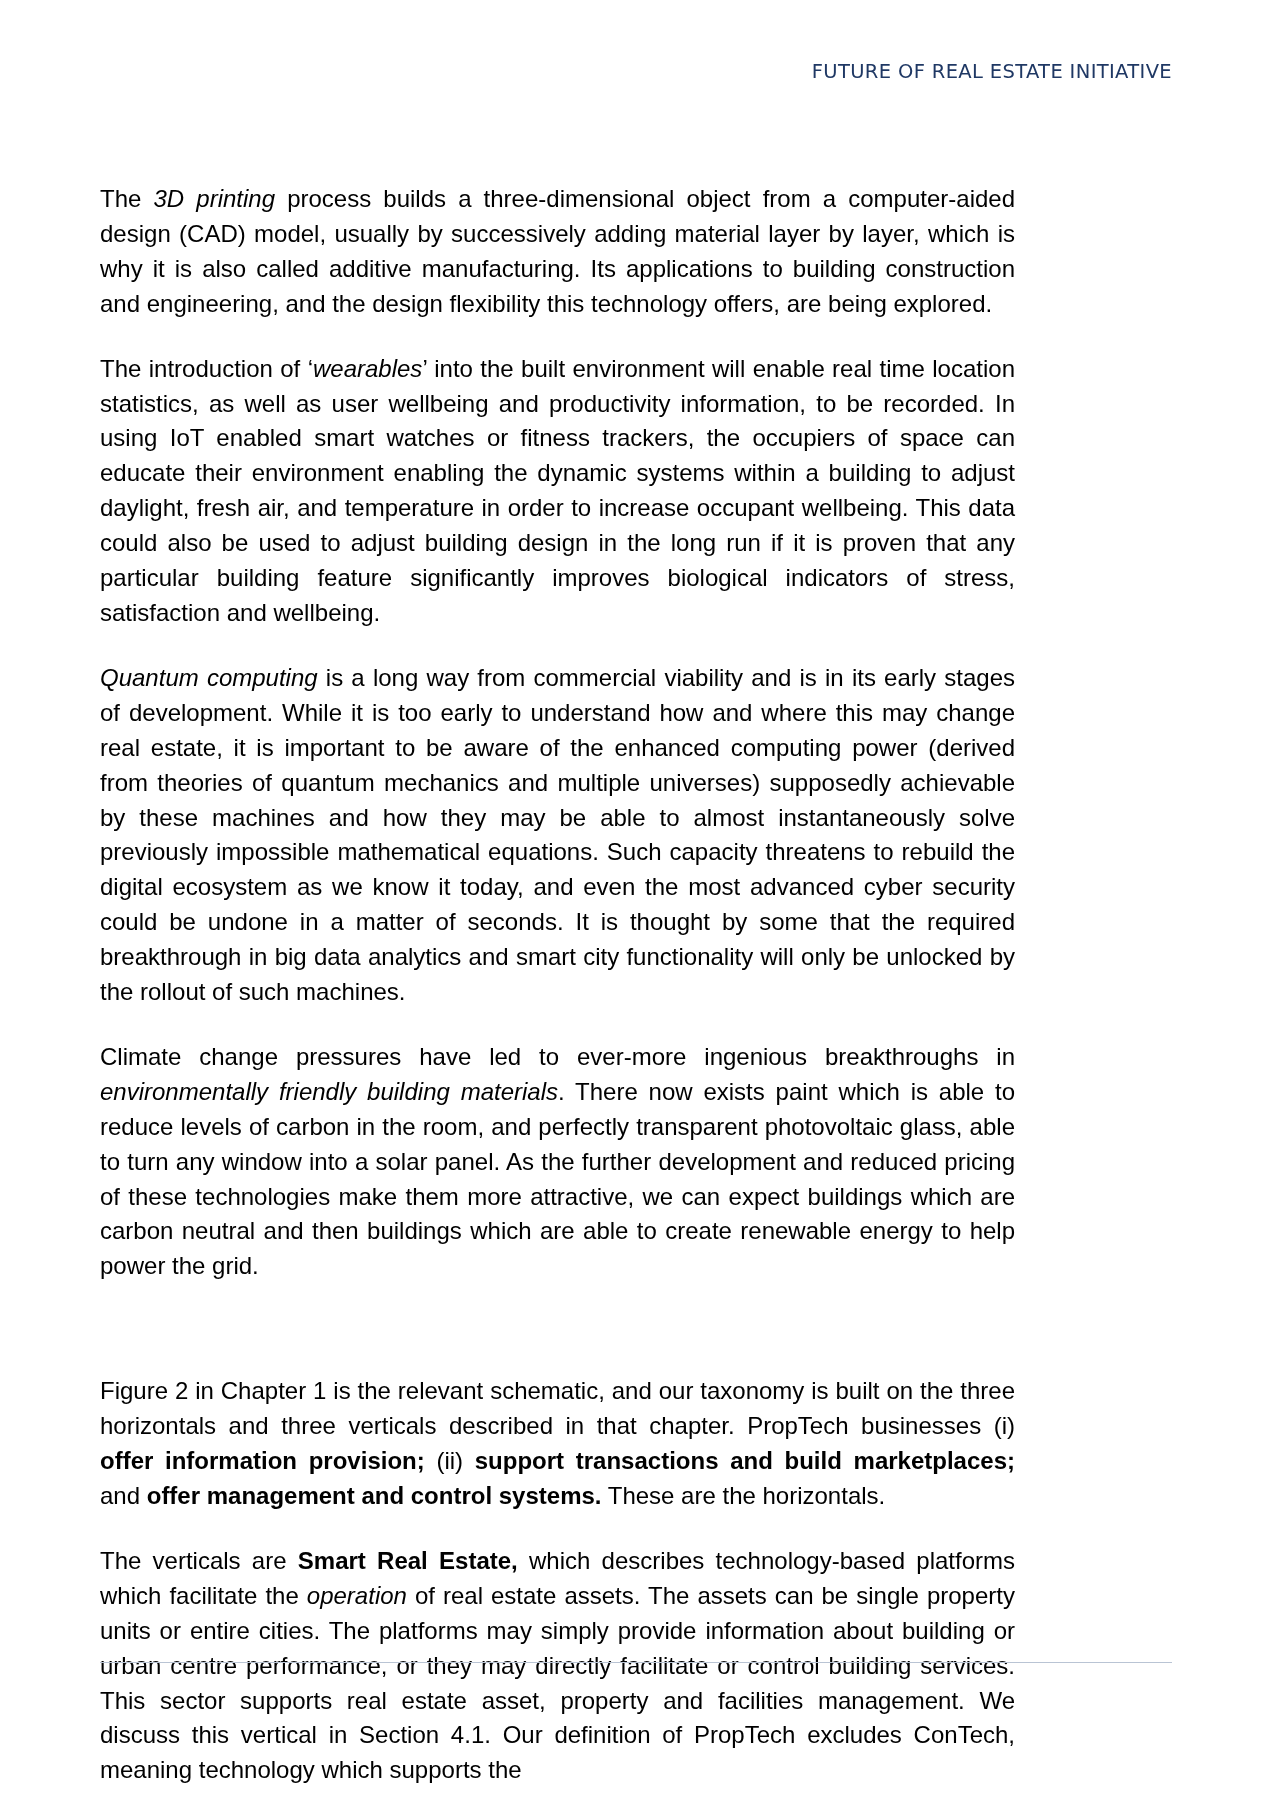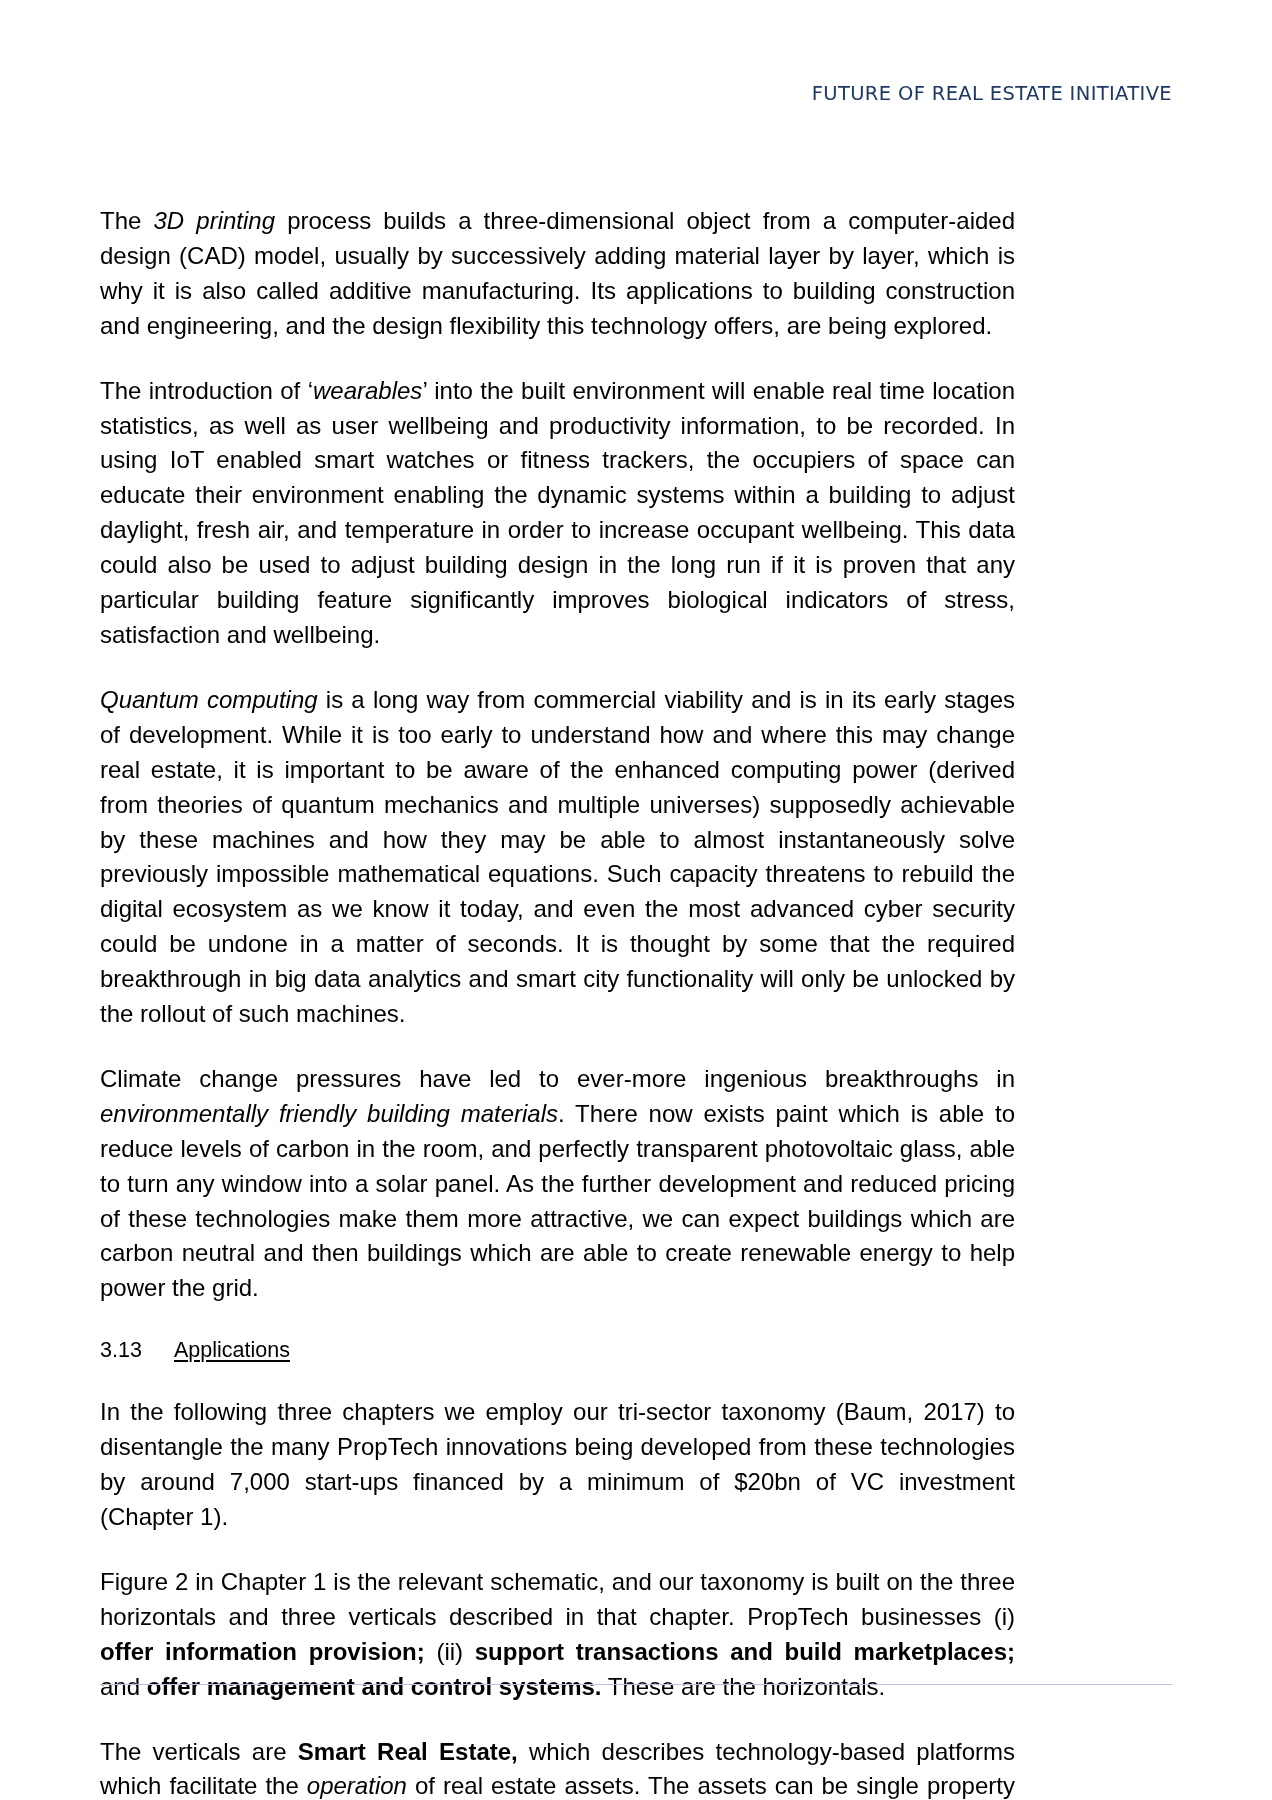--- a/index.html
+++ b/index.html
@@ -12,21 +12,20 @@
     height: 1800px;
     font-family: "Liberation Sans", sans-serif;
     color: #000000;
     position: relative;
     overflow: hidden;
   }
   .page {
     position: absolute;
     inset: 0;
     padding: 8px;
-    margin-top: 22px;
   }
 
   
   .running-header {
     position: absolute;
     top: 60px;
     left: 100px;
     right: 100px;
     text-align: right;
     font-size: 19.5px;
@@ -140,28 +139,23 @@
     <div class="gap-md"></div>
 
     <p class="body-text last-line-left"><em>Quantum computing</em><span> is a long way from commercial viability and is in its early stages of development. While it is too early to understand how and where this may change real estate, it is important to be aware of the enhanced computing power (derived from theories of quantum mechanics and multiple universes) supposedly achievable by these machines and how they may be able to almost instantaneously solve previously impossible mathematical equations. Such capacity threatens to rebuild the digital ecosystem as we know it today, and even the most advanced cyber security could be undone in a matter of seconds. It is thought by some that the required breakthrough in big data analytics and smart city functionality will only be unlocked by the rollout of such machines.</span></p>
 
     <div class="gap-md"></div>
 
     <p class="body-text last-line-left"><span>Climate change pressures have led to ever-more ingenious breakthroughs in </span><em>environmentally friendly building materials</em><span>. There now exists paint which is able to reduce levels of carbon in the room, and perfectly transparent photovoltaic glass, able to turn any window into a solar panel. As the further development and reduced pricing of these technologies make them more attractive, we can expect buildings which are carbon neutral and then buildings which are able to create renewable energy to help power the grid.</span></p>
 
     <div class="gap-md"></div>
 
-    <h2 class="section-heading">
-      <span class="num">3.13</span>
-      <span class="title">Applications</span>
-    </h2>
 
     <div class="gap-md"></div>
 
-    <p class="body-text last-line-left">In the following three chapters we employ our tri-sector taxonomy (Baum, 2017) to disentangle the many PropTech innovations being developed from these technologies by around 7,000 start-ups financed by a minimum of $20bn of VC investment (Chapter 1).</p>
 
     <div class="gap-md"></div>
 
     <p class="body-text last-line-left"><span>Figure 2 in Chapter 1 is the relevant schematic, and our taxonomy is built on the three horizontals and three verticals described in that chapter. PropTech businesses (i) </span><strong>offer information provision;</strong><span> (ii) </span><strong>support transactions and build marketplaces;</strong><span> and </span><strong>offer management and control systems.</strong><span> These are the horizontals.</span></p>
 
     <div class="gap-md"></div>
 
     <p class="body-text"><span>The verticals are </span><strong>Smart Real Estate,</strong><span> which describes technology-based platforms which facilitate the </span><em>operation</em><span> of real estate assets. The assets can be single property units or entire cities. The platforms may simply provide information about building or urban centre performance, or they may directly facilitate or control building services. This sector supports real estate asset, property and facilities management. We discuss this vertical in Section 4.1. Our definition of PropTech excludes ConTech, meaning technology which supports the</span></p>
 
   </div>

